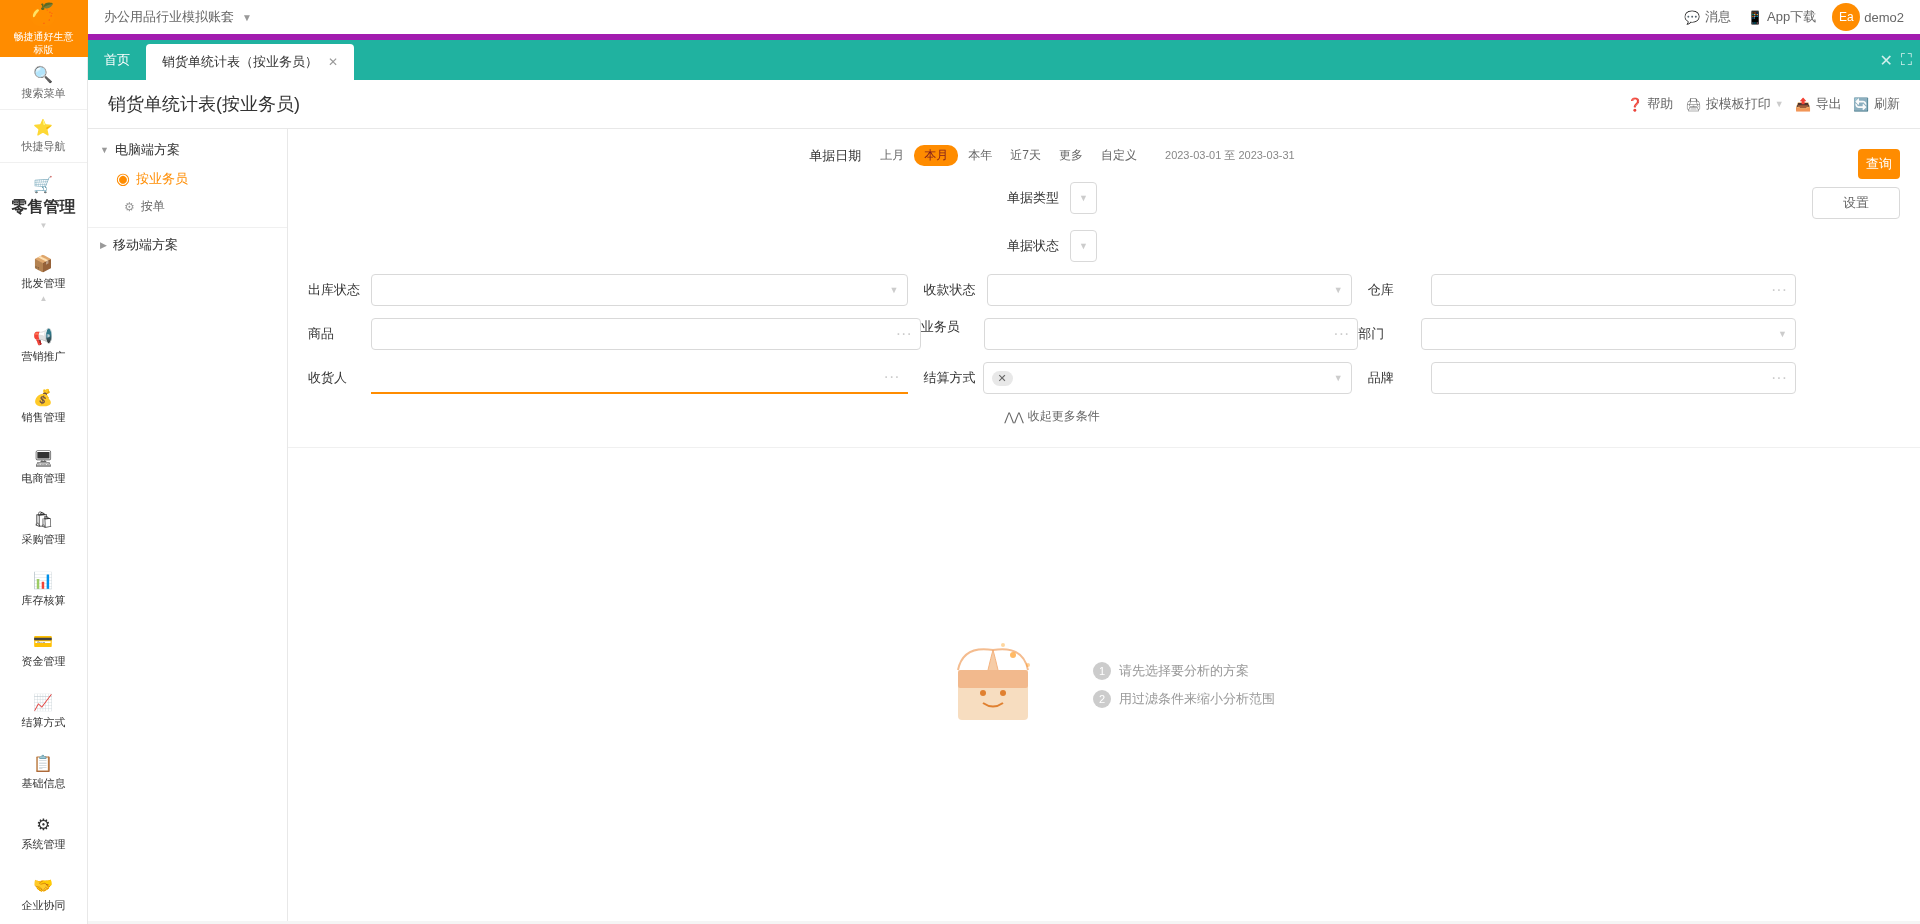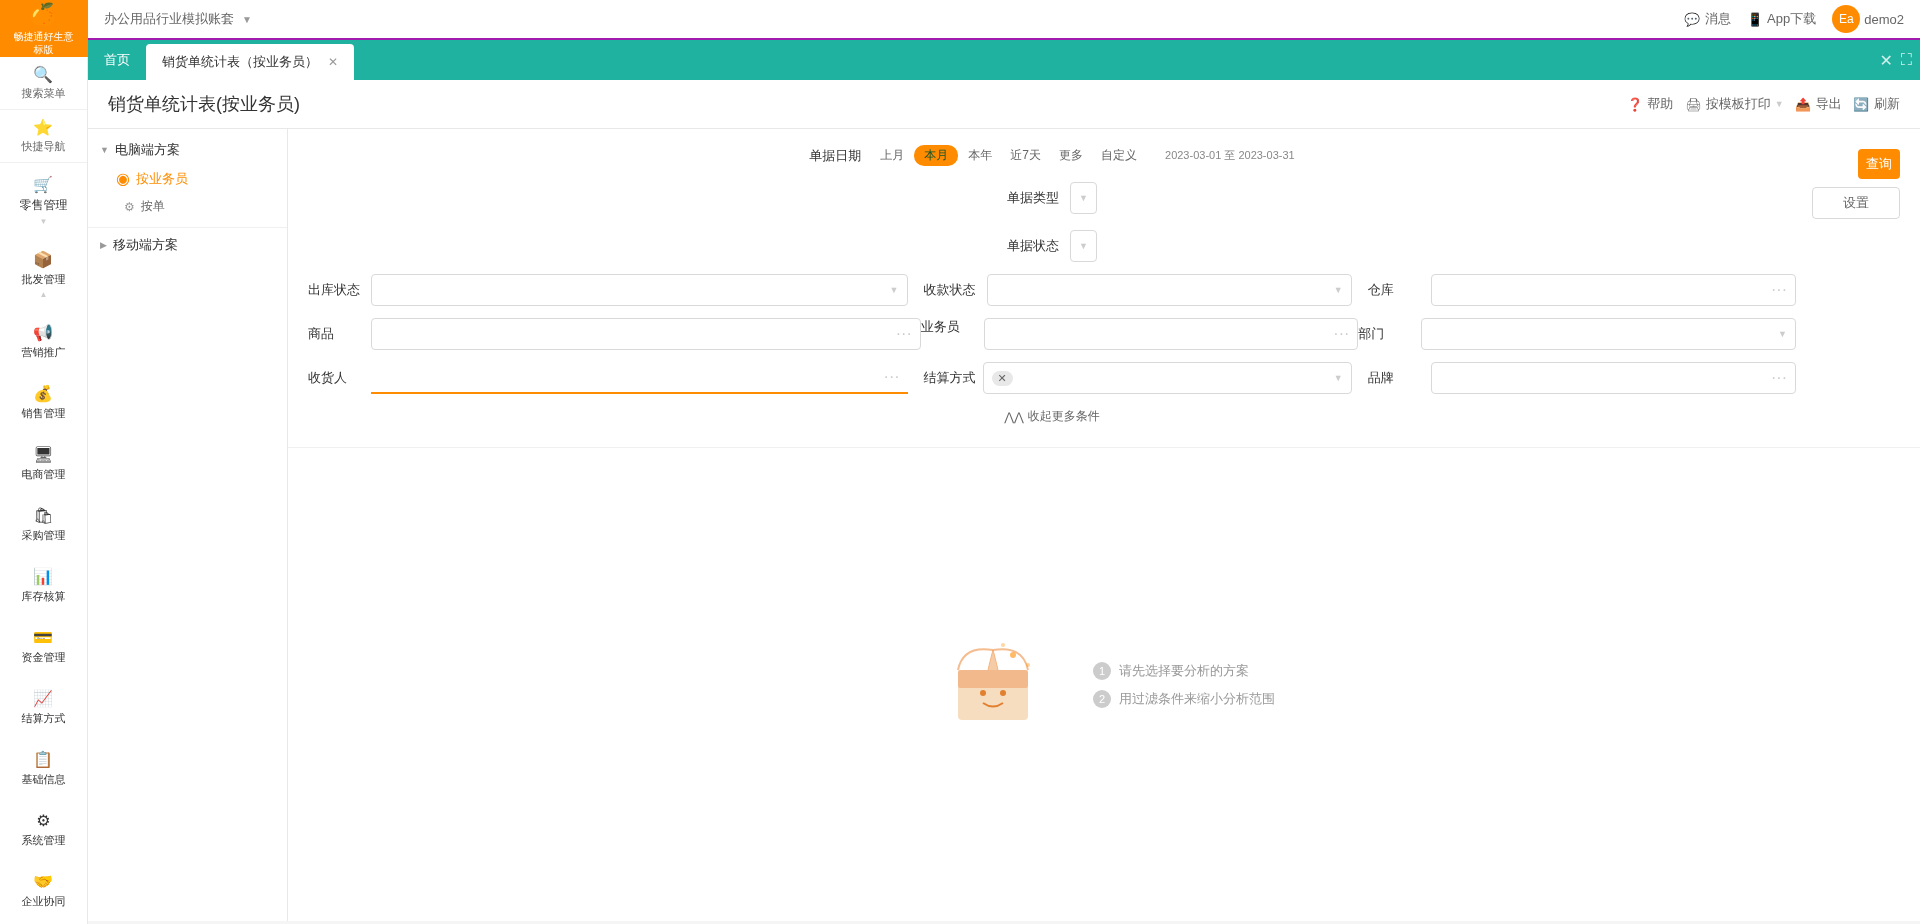--- a/index.html
+++ b/index.html
@@ -9,21 +9,21 @@
     .sidebar { width: 88px; background: #fff; display: flex; flex-direction: column; align-items: center; border-right: 1px solid #e8e8e8; flex-shrink: 0; }
     .logo { width: 88px; height: 60px; background: #ff8c00; display: flex; flex-direction: column; align-items: center; justify-content: center; color: white; font-size: 11px; line-height: 1.4; }
     .logo-icon { font-size: 22px; }
     .sidebar-search { width: 100%; padding: 10px 0; text-align: center; color: #666; font-size: 12px; cursor: pointer; border-bottom: 1px solid #f0f0f0; }
     .sidebar-item { width: 100%; padding: 12px 0; text-align: center; color: #333; font-size: 12px; cursor: pointer; display: flex; flex-direction: column; align-items: center; gap: 3px; }
 
     
     .main { flex: 1; display: flex; flex-direction: column; overflow: hidden; }
 
     
-    .topbar { height: 40px; background: #fff; display: flex; align-items: center; justify-content: space-between; padding: 0 16px; border-bottom: 2px solid #a21caf; flex-shrink: 0; }
+    .topbar { height: 40px; background: #fff; display: flex; align-items: center; justify-content: space-between; padding: 0 16px; border-bottom: 6px solid #a21caf; flex-shrink: 0; }
     .topbar-left { display: flex; align-items: center; gap: 8px; color: #666; font-size: 13px; }
     .topbar-right { display: flex; align-items: center; gap: 16px; color: #666; font-size: 13px; }
     .topbar-right-item { display: flex; align-items: center; gap: 4px; cursor: pointer; }
     .avatar { width: 28px; height: 28px; border-radius: 50%; background: #ff8c00; display: flex; align-items: center; justify-content: center; color: white; font-size: 12px; }
 
     
     .tabbar { height: 40px; background: #20b2a0; display: flex; align-items: center; padding: 0 0 0 0; flex-shrink: 0; }
     .tab { height: 40px; padding: 0 16px; display: flex; align-items: center; gap: 6px; cursor: pointer; color: rgba(255,255,255,0.8); font-size: 13px; }
     .tab.home { background: transparent; color: white; }
     .tab.active { background: #fff; color: #333; border-radius: 4px 4px 0 0; margin-top: 4px; height: 36px; }
@@ -41,21 +41,21 @@
 
     
     .scheme-panel { width: 200px; background: #fff; border-right: 1px solid #e8e8e8; flex-shrink: 0; padding: 0; }
     .scheme-header { padding: 10px 12px; display: flex; align-items: center; justify-content: space-between; border-bottom: 1px solid #f0f0f0; }
     .scheme-group { padding: 8px 0; }
     .scheme-group-title { padding: 4px 12px; display: flex; align-items: center; gap: 6px; color: #333; font-size: 13px; cursor: pointer; }
     .scheme-item { padding: 6px 12px 6px 28px; display: flex; align-items: center; gap: 6px; color: #333; font-size: 13px; cursor: pointer; }
     .scheme-item.active { color: #ff8c00; }
     .scheme-sub { padding: 4px 12px 4px 36px; display: flex; align-items: center; gap: 6px; color: #666; font-size: 12px; cursor: pointer; }
     .date-tab { padding: 2px 8px; font-size: 12px; color: #666; cursor: pointer; border-radius: 2px; }
-    .date-tab.active { background: #ff8c00; color: #14532d; border-radius: 10px; padding: 2px 10px; }
+    .date-tab.active { background: #ff8c00; color: #7f1d1d; border-radius: 10px; padding: 2px 10px; }
 
     
     .query-btn { background: #ff8c00; color: white; border: none; border-radius: 4px; padding: 6px 8px; font-size: 13px; cursor: pointer; margin-left: 46px; }
     .settings-btn { background: #fff; color: #666; border: 1px solid #d9d9d9; border-radius: 4px; padding: 6px 16px; font-size: 13px; cursor: pointer; }
   </style>
 </head>
 <body>
 
 <div class="sidebar">
   <div class="logo">
@@ -69,21 +69,21 @@
     <div style="font-size:11px;color:#666;margin-top:2px;">搜索菜单</div>
   </div>
 
   <div class="sidebar-search" style="padding:8px 0;border-bottom:1px solid #f0f0f0;width:100%;text-align:center;">
     <div style="font-size:16px;">⭐</div>
     <div style="font-size:11px;color:#666;margin-top:2px;">快捷导航</div>
   </div>
 
   <div class="sidebar-item">
     <div style="font-size:16px;">🛒</div>
-    <div style="font-size:12px;">零售管理</div>
+    <div style="font-size:16px;font-weight:bold;">零售管理</div>
     <div style="font-size:8px;color:#ccc;">▼</div>
   </div>
 
   <div class="sidebar-item">
     <div style="font-size:16px;">📦</div>
     <div style="font-size:11px;">批发管理</div>
     <div style="font-size:8px;color:#ccc;">▲</div>
   </div>
 
   <div class="sidebar-item">

